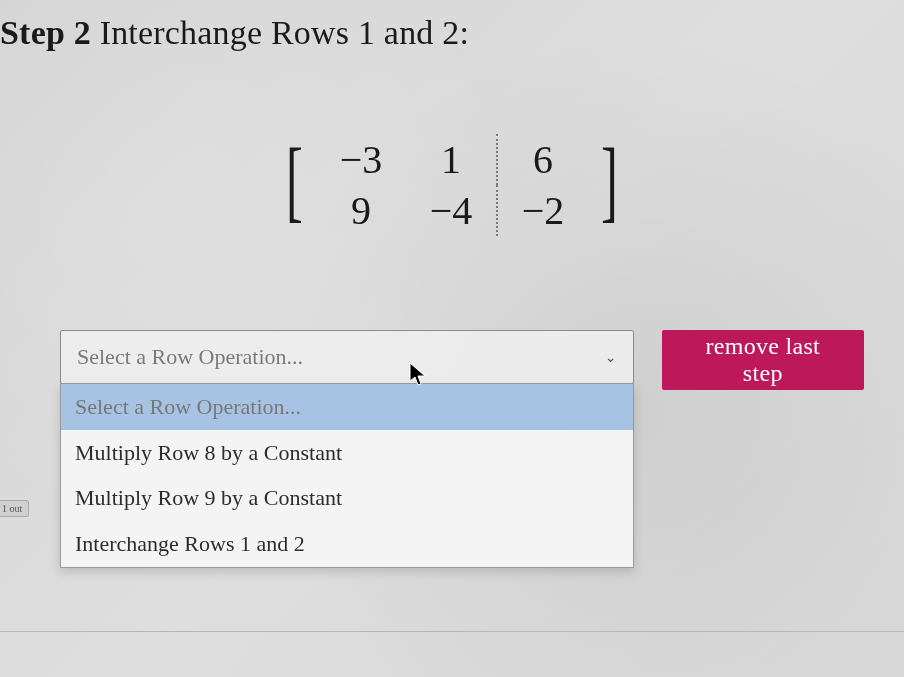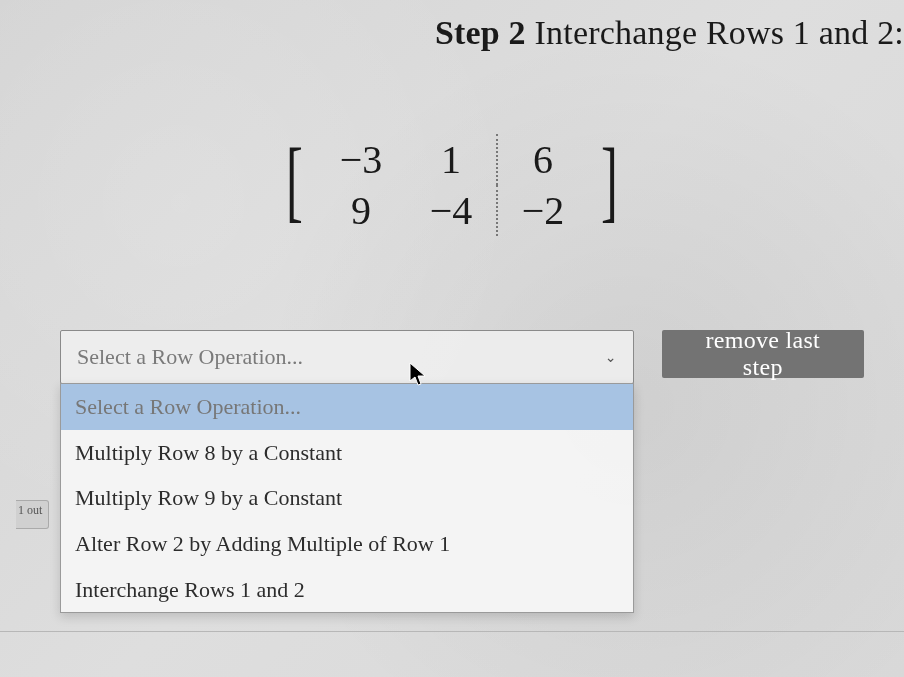--- a/index.html
+++ b/index.html
@@ -5,21 +5,21 @@
   html,body{margin:0;padding:0;width:904px;height:677px;
     font-family:Georgia,'Times New Roman',serif;
     background:linear-gradient(135deg,#d4d4d4 0%, #dedede 50%, #d8d8d8 100%);
     color:#1a1a1a;overflow:hidden;position:relative}
   .page{position:relative;width:100%;height:100%}
   .grain::before{content:"";position:absolute;inset:0;
     background:
       radial-gradient(circle at 20% 30%, rgba(255,255,255,0.15), transparent 40%),
       radial-gradient(circle at 70% 60%, rgba(0,0,0,0.06), transparent 50%);
     pointer-events:none}
-  .heading{position:absolute;top:14px;left:0;right:0;text-align:right;
+  .heading{position:absolute;top:14px;left:0;right:0;text-align:left;
     font-size:34px;letter-spacing:.2px}
   .heading .bold{font-weight:700}
   .notation{position:absolute;top:66px;left:0;right:0;text-align:center;
     font-size:36px;font-style:italic}
   .notation .sub{font-style:normal;font-size:.6em;vertical-align:-6px}
   .swap{display:inline-block;font-style:normal;position:relative;width:38px;height:24px;margin:0 4px}
   .swap svg{position:absolute;left:0;top:-2px}
   .check{font-style:normal;margin-left:10px}
   .matrix{position:absolute;top:134px;left:0;right:0;display:flex;justify-content:center;
     font-size:40px}
@@ -32,27 +32,27 @@
   .selectbox{position:relative;width:582px}
   .selectbtn{height:52px;border:1px solid #8a8a8a;background:rgba(238,238,238,.9);
     display:flex;align-items:center;padding:0 16px;font-size:22px;color:#7a7a7a;
     justify-content:space-between;border-radius:2px}
   .chev{font-size:14px;color:#555}
   .dropdown{border:1px solid #9a9a9a;background:rgba(245,245,245,.96);
     margin-top:-1px;box-shadow:0 4px 10px rgba(0,0,0,.15)}
   .opt{padding:8px 14px;font-size:22px;line-height:1.35;color:#2c2c2c}
   .opt.placeholder{color:#777}
   .opt.hl{background:#a7c3e3}
-  .removebtn{height:48px;background:#737373;color:#fff;border:none;
+  .removebtn{height:60px;background:#be185d;color:#fff;border:none;
     padding:0 22px;font-size:24px;font-family:inherit;letter-spacing:.3px;
     border-radius:2px;display:flex;align-items:center}
   .cursor{position:absolute;left:408px;top:361px;pointer-events:none}
   .cursor svg{width:20px;height:26px}
-  .edge-tag{position:absolute;left:16px;top:500px;background:#d0d0d0;border:1px solid #aaa;
-    font-size:12px;padding:2px 6px 10px 2px;color:#555;border-left:none;border-radius:0 3px 3px 0}
+  .edge-tag{position:absolute;left:0;top:500px;background:#d0d0d0;border:1px solid #aaa;
+    font-size:10px;padding:2px 6px 2px 2px;color:#555;border-left:none;border-radius:0 3px 3px 0}
   .hline{position:absolute;left:0;right:0;top:631px;height:1px;background:#b7b7b7}
 </style>
 </head>
 <body>
 
 <div class="page grain">
 
   <div class="heading">
     <span class="bold">Step 2</span>
     <span>Interchange Rows 1 and 2:</span>
@@ -81,21 +81,20 @@
   <div class="controls">
     <div class="selectbox">
       <div class="selectbtn">
         <span>Select a Row Operation...</span>
         <span class="chev">⌄</span>
       </div>
       <div class="dropdown">
         <div class="opt placeholder hl">Select a Row Operation...</div>
         <div class="opt">Multiply Row 8 by a Constant</div>
         <div class="opt">Multiply Row 9 by a Constant</div>
-        <div class="opt">Alter Row 2 by Adding Multiple of Row 1</div>
         <div class="opt">Interchange Rows 1 and 2</div>
       </div>
     </div>
     <button class="removebtn">
       <span>remove last step</span>
     </button>
   </div>
 
   <div class="cursor">
     <svg viewBox="0 0 20 26">

